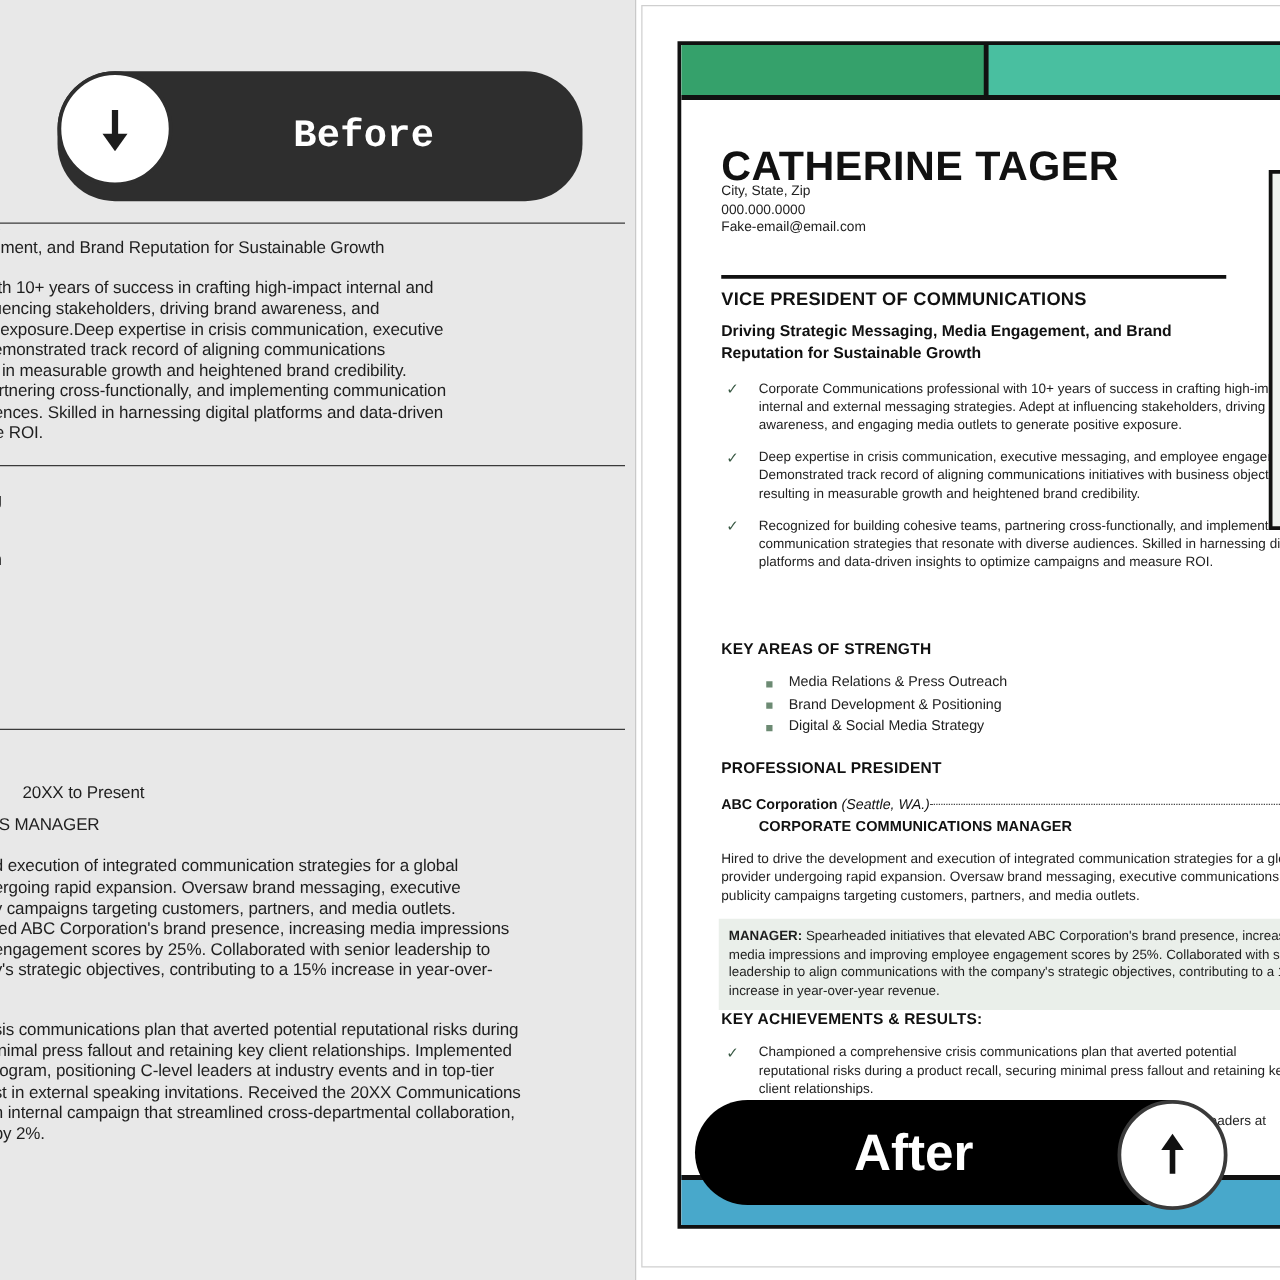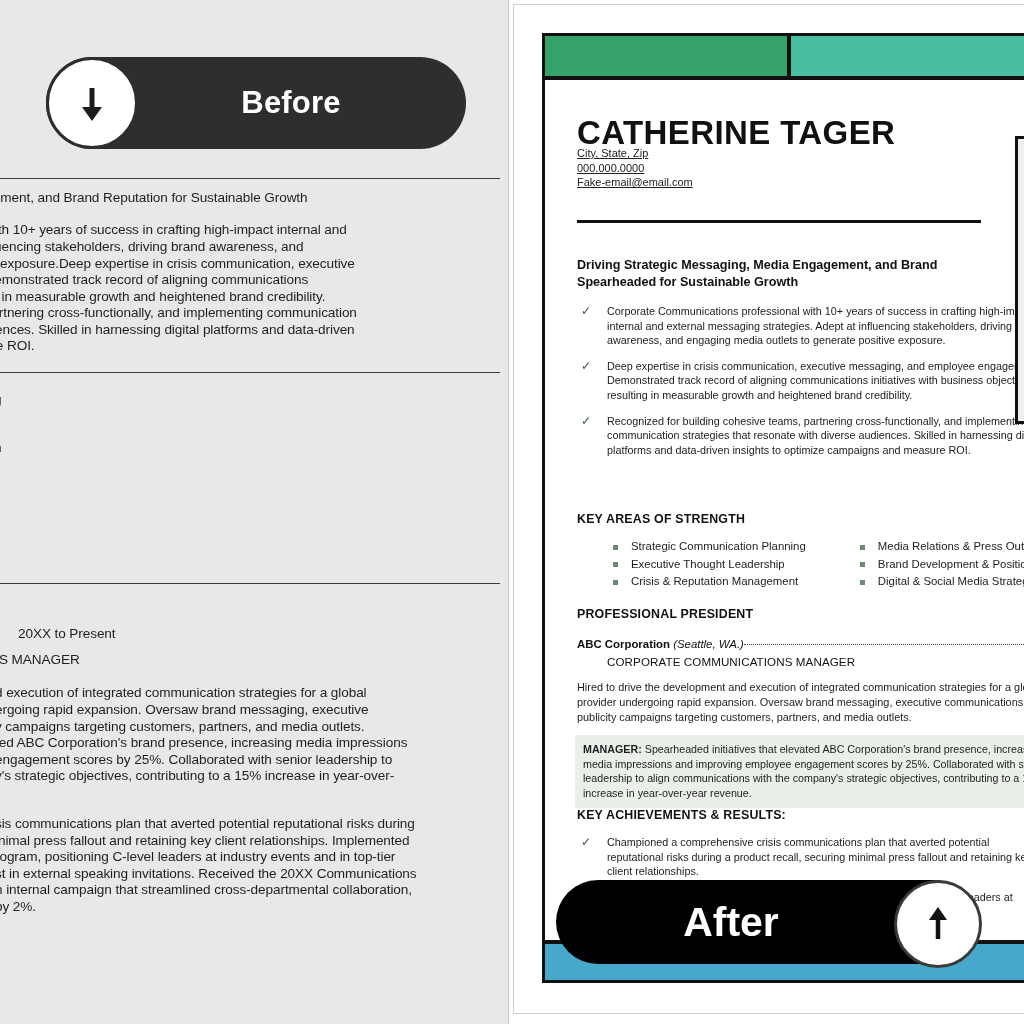--- a/index.html
+++ b/index.html
@@ -25,22 +25,22 @@
   }
   .bd-text{
     position:absolute; font-family:"Liberation Sans", sans-serif;
     font-size:13.6px; line-height:16.6px; color:#1f1f1f;
     white-space:pre; letter-spacing:-0.1px;
   }
   .bd-head{ font-size:13.6px; letter-spacing:0.2px; }
 
   
   #before-pill{
-    position:absolute; left:46px; top:57px; width:420px; height:92px;
-    background:#2e2e2e; border-radius:46px; z-index:20;
+    position:absolute; left:46px; top:57px; width:420px; height:104px;
+    background:#2e2e2e; border-radius:46px; z-index:20;font-family:Liberation Mono, monospace;
   }
   #before-pill .pill-label{
     position:absolute; left:0; right:0; top:0; bottom:0;
     display:flex; align-items:center; justify-content:center;
     color:#ffffff; font-size:31px; font-weight:bold;
     padding-left:70px; letter-spacing:0.2px;
   }
   #before-circle{
     position:absolute; left:46px; top:57px; width:92px; height:92px;
     border-radius:50%; background:#ffffff; border:3.5px solid #2e2e2e;
@@ -77,21 +77,21 @@
   }
 
   .r-name{
     position:absolute; left:32px; top:34px;
     font-size:33px; font-weight:bold; letter-spacing:0.4px; color:#111;
   }
   .r-contact{
     position:absolute; left:32px; top:66px;
     font-size:11px; line-height:14.6px; color:#222;
   }
-  .r-contact div{ white-space:nowrap;text-decoration:underline; }
+  .r-contact div{ white-space:nowrap; }
 
   .r-hr{
     position:absolute; left:32px; width:404px; height:0;
     border-top:3px solid #111;
   }
 
   .r-title{
     position:absolute; left:32px; font-size:14.6px; font-weight:bold;
     letter-spacing:0.2px; color:#111; white-space:nowrap;
   }
@@ -132,21 +132,21 @@
     position:absolute; left:32px; width:500px; font-size:11.4px;
     color:#111; white-space:nowrap; overflow:hidden;
   }
   .r-emp b{ font-weight:bold; }
   .r-emp i{ font-style:italic; }
   .r-emp .dots{
     display:inline-block; width:340px; border-bottom:1.4px dotted #444;
     transform:translateY(-3px);
   }
   .r-role{
-    position:absolute; left:62px; font-size:11.6px; font-weight:normal;
+    position:absolute; left:62px; font-size:11.6px; font-weight:bold;
     letter-spacing:0.1px; color:#111; white-space:nowrap;
   }
   .r-para{
     position:absolute; left:32px; width:490px; font-size:10.9px;
     line-height:14.8px; color:#222;
   }
 
   #snapshot{
     position:absolute; left:30px; width:500px;
     background:#eaefea; padding:7px 8px 8px 8px;
@@ -253,45 +253,41 @@
 
         <div class="r-name">CATHERINE TAGER</div>
         <div class="r-contact">
           <div>City, State, Zip</div>
           <div>000.000.0000</div>
           <div>Fake-email@email.com</div>
         </div>
 
         <div class="r-hr" style="top:140px;"></div>
 
-        <div class="r-sub" style="top:177px;">Driving Strategic Messaging, Media Engagement, and Brand Spearheaded for Sustainable Growth</div>
+        <div class="r-title" style="top:152px;">VICE PRESIDENT OF COMMUNICATIONS</div>
+        <div class="r-sub" style="top:177px;">Driving Strategic Messaging, Media Engagement, and Brand Reputation for Sustainable Growth</div>
 
         <div class="r-bullets" style="top:224px;">
           <div class="r-bul">
             <span class="chk">✓</span>
             <span>Corporate Communications professional with 10+ years of success in crafting high-impact internal and external messaging strategies. Adept at influencing stakeholders, driving brand awareness, and engaging media outlets to generate positive exposure.</span>
           </div>
           <div class="r-bul">
             <span class="chk">✓</span>
             <span>Deep expertise in crisis communication, executive messaging, and employee engagement. Demonstrated track record of aligning communications initiatives with business objectives, resulting in measurable growth and heightened brand credibility.</span>
           </div>
           <div class="r-bul">
             <span class="chk">✓</span>
             <span>Recognized for building cohesive teams, partnering cross-functionally, and implementing communication strategies that resonate with diverse audiences. Skilled in harnessing digital platforms and data-driven insights to optimize campaigns and measure ROI.</span>
           </div>
         </div>
 
         <div class="r-sec" style="top:432px;text-align:center;">KEY AREAS OF STRENGTH</div>
 
         <div class="r-strengths" style="top:458px;">
-          <ul class="col-a">
-            <li>Strategic Communication Planning</li>
-            <li>Executive Thought Leadership</li>
-            <li>Crisis &amp; Reputation Management</li>
-          </ul>
           <ul class="col-b">
             <li>Media Relations &amp; Press Outreach</li>
             <li>Brand Development &amp; Positioning</li>
             <li>Digital &amp; Social Media Strategy</li>
           </ul>
         </div>
 
         <div class="r-sec" style="top:527px;">PROFESSIONAL PRESIDENT</div>
 
         <div class="r-emp" style="top:558px;">

